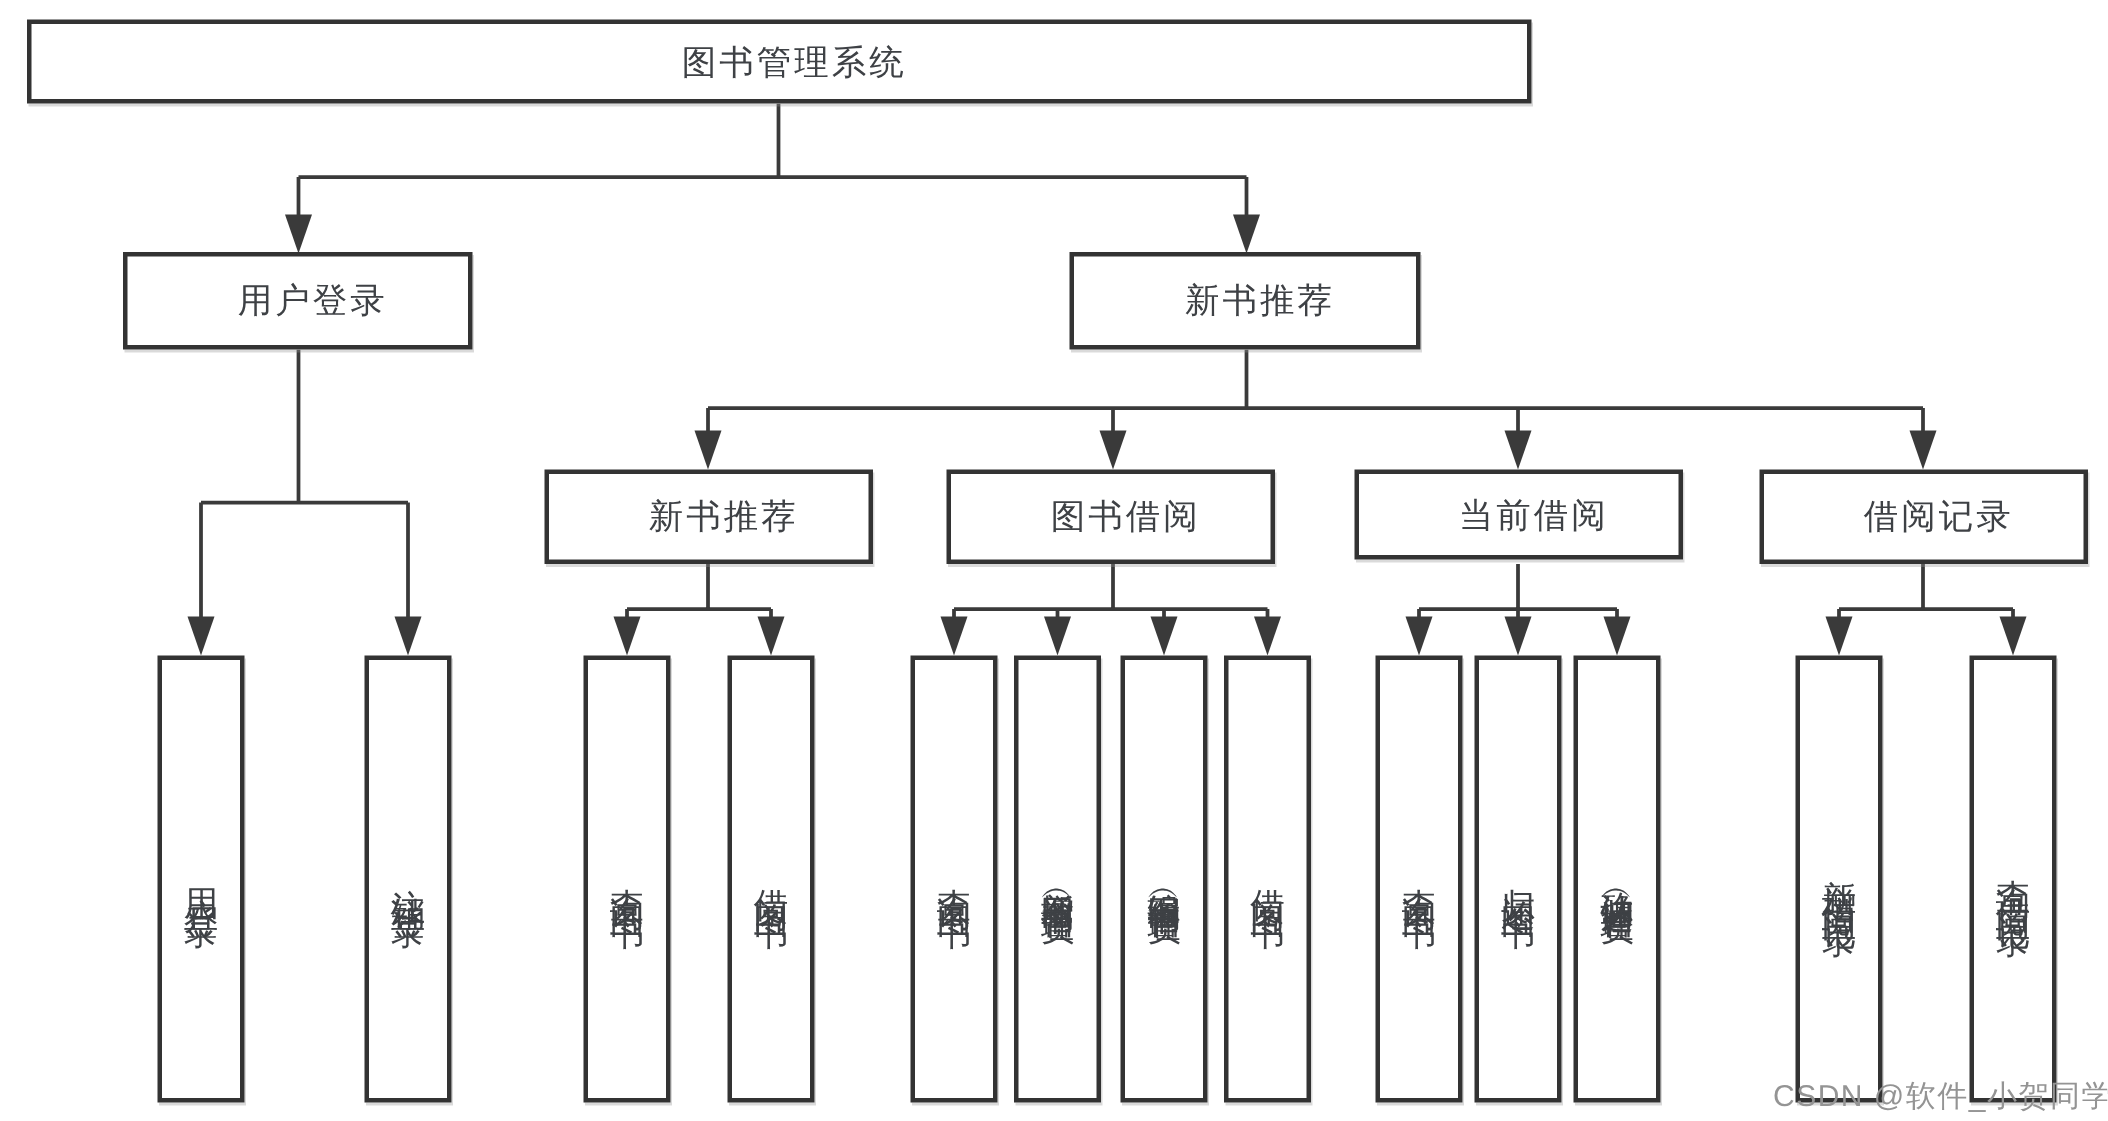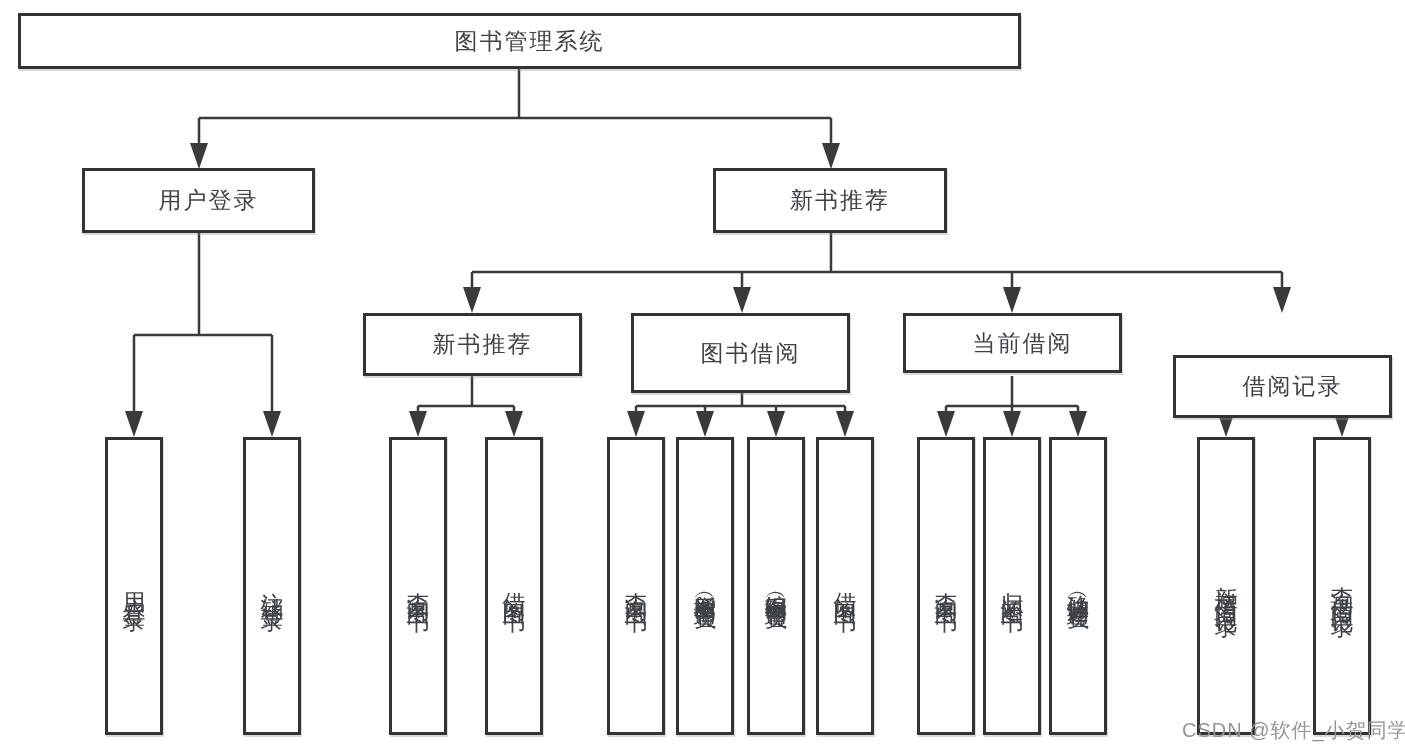--- a/index.html
+++ b/index.html
@@ -127,27 +127,27 @@
   <div class="hbox" style="left:82px; top:168px; width:233px; height:65px;">
     <span>用户登录</span>
   </div>
   <div class="hbox" style="left:713px; top:168px; width:234px; height:65px;">
     <span>新书推荐</span>
   </div>
 
   <div class="hbox" style="left:363px; top:313px; width:219px; height:63px;">
     <span>新书推荐</span>
   </div>
-  <div class="hbox" style="left:631px; top:313px; width:219px; height:80px;justify-content:center;">
+  <div class="hbox" style="left:631px; top:313px; width:219px; height:63px;justify-content:center;">
     <span>图书借阅</span>
   </div>
   <div class="hbox" style="left:903px; top:313px; width:219px; height:60px;">
     <span>当前借阅</span>
   </div>
-  <div class="hbox" style="left:1173px; top:313px; width:219px; height:63px;margin-top:42px;">
+  <div class="hbox" style="left:1173px; top:313px; width:219px; height:63px;">
     <span>借阅记录</span>
   </div>
 
   <div class="vbox" style="left:105px;">
     <span>用户登录</span>
   </div>
   <div class="vbox" style="left:243px;">
     <span>注销登录</span>
   </div>
 

